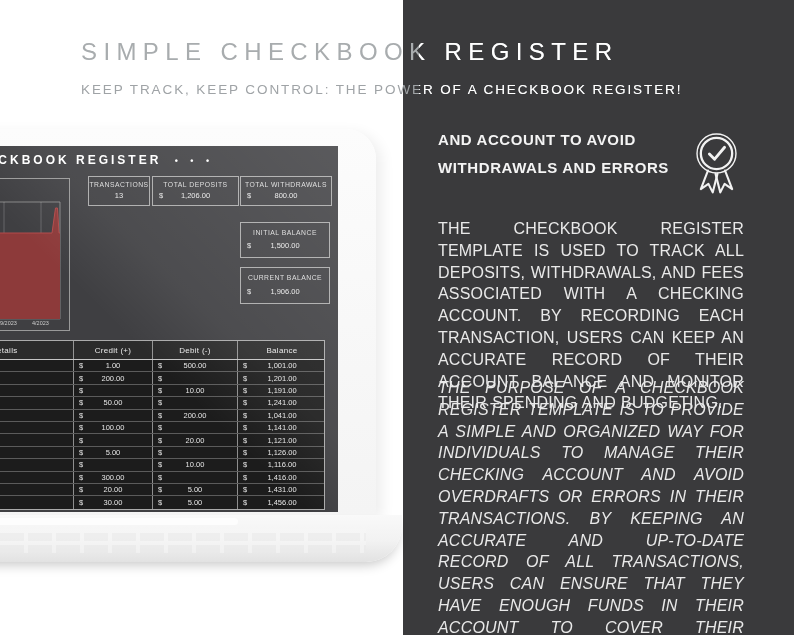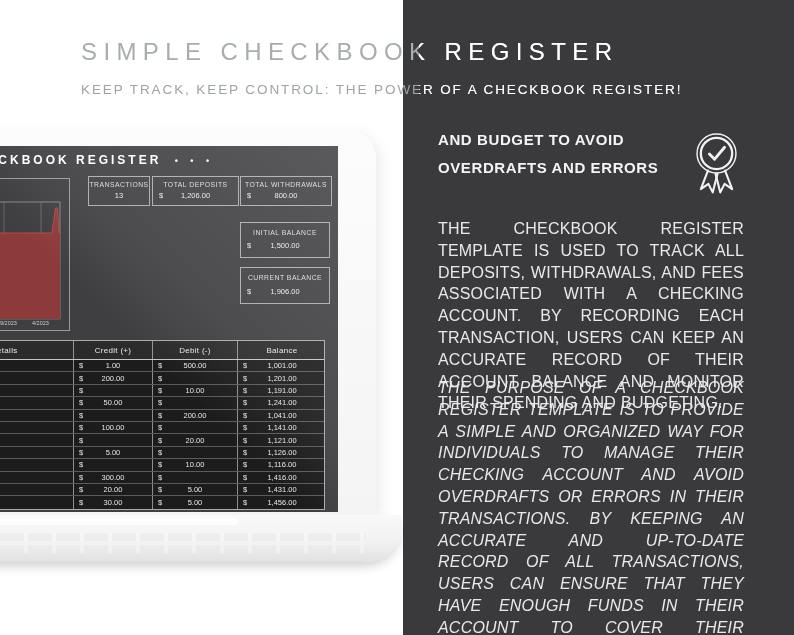--- a/index.html
+++ b/index.html
@@ -357,22 +357,22 @@
             <span class="vtx">1,456.00</span>
           </div>
   </div>
 </div>
   </div>
 
   <div class="glare"></div>
 </div>
 
 <div class="panel-heading">
-  <div>AND BUDGET TO AVOID</div>
-  <div>OVERDRAFTS AND ERRORS</div>
+  <div>AND ACCOUNT TO AVOID</div>
+  <div>WITHDRAWALS AND ERRORS</div>
 </div>
 
 <svg class="badge" viewBox="0 0 60 68" fill="none" stroke="#f2f2f2" stroke-linecap="round" stroke-linejoin="round">
   <circle cx="30" cy="25" r="16.5" stroke-width="2.4"></circle>
   <circle cx="30" cy="25" r="20.5" stroke-width="1.5"></circle>
   <path d="M22.5 25.5 L28 31 L38.5 18.5" stroke-width="3"></path>
   <path d="M21 43 L13.5 62.5 L21.5 57 L26 66 L31 46.5" stroke-width="2.2"></path>
   <path d="M39 43 L46.5 62.5 L38.5 57 L34 66 L29 46.5" stroke-width="2.2"></path>
 </svg>
 

